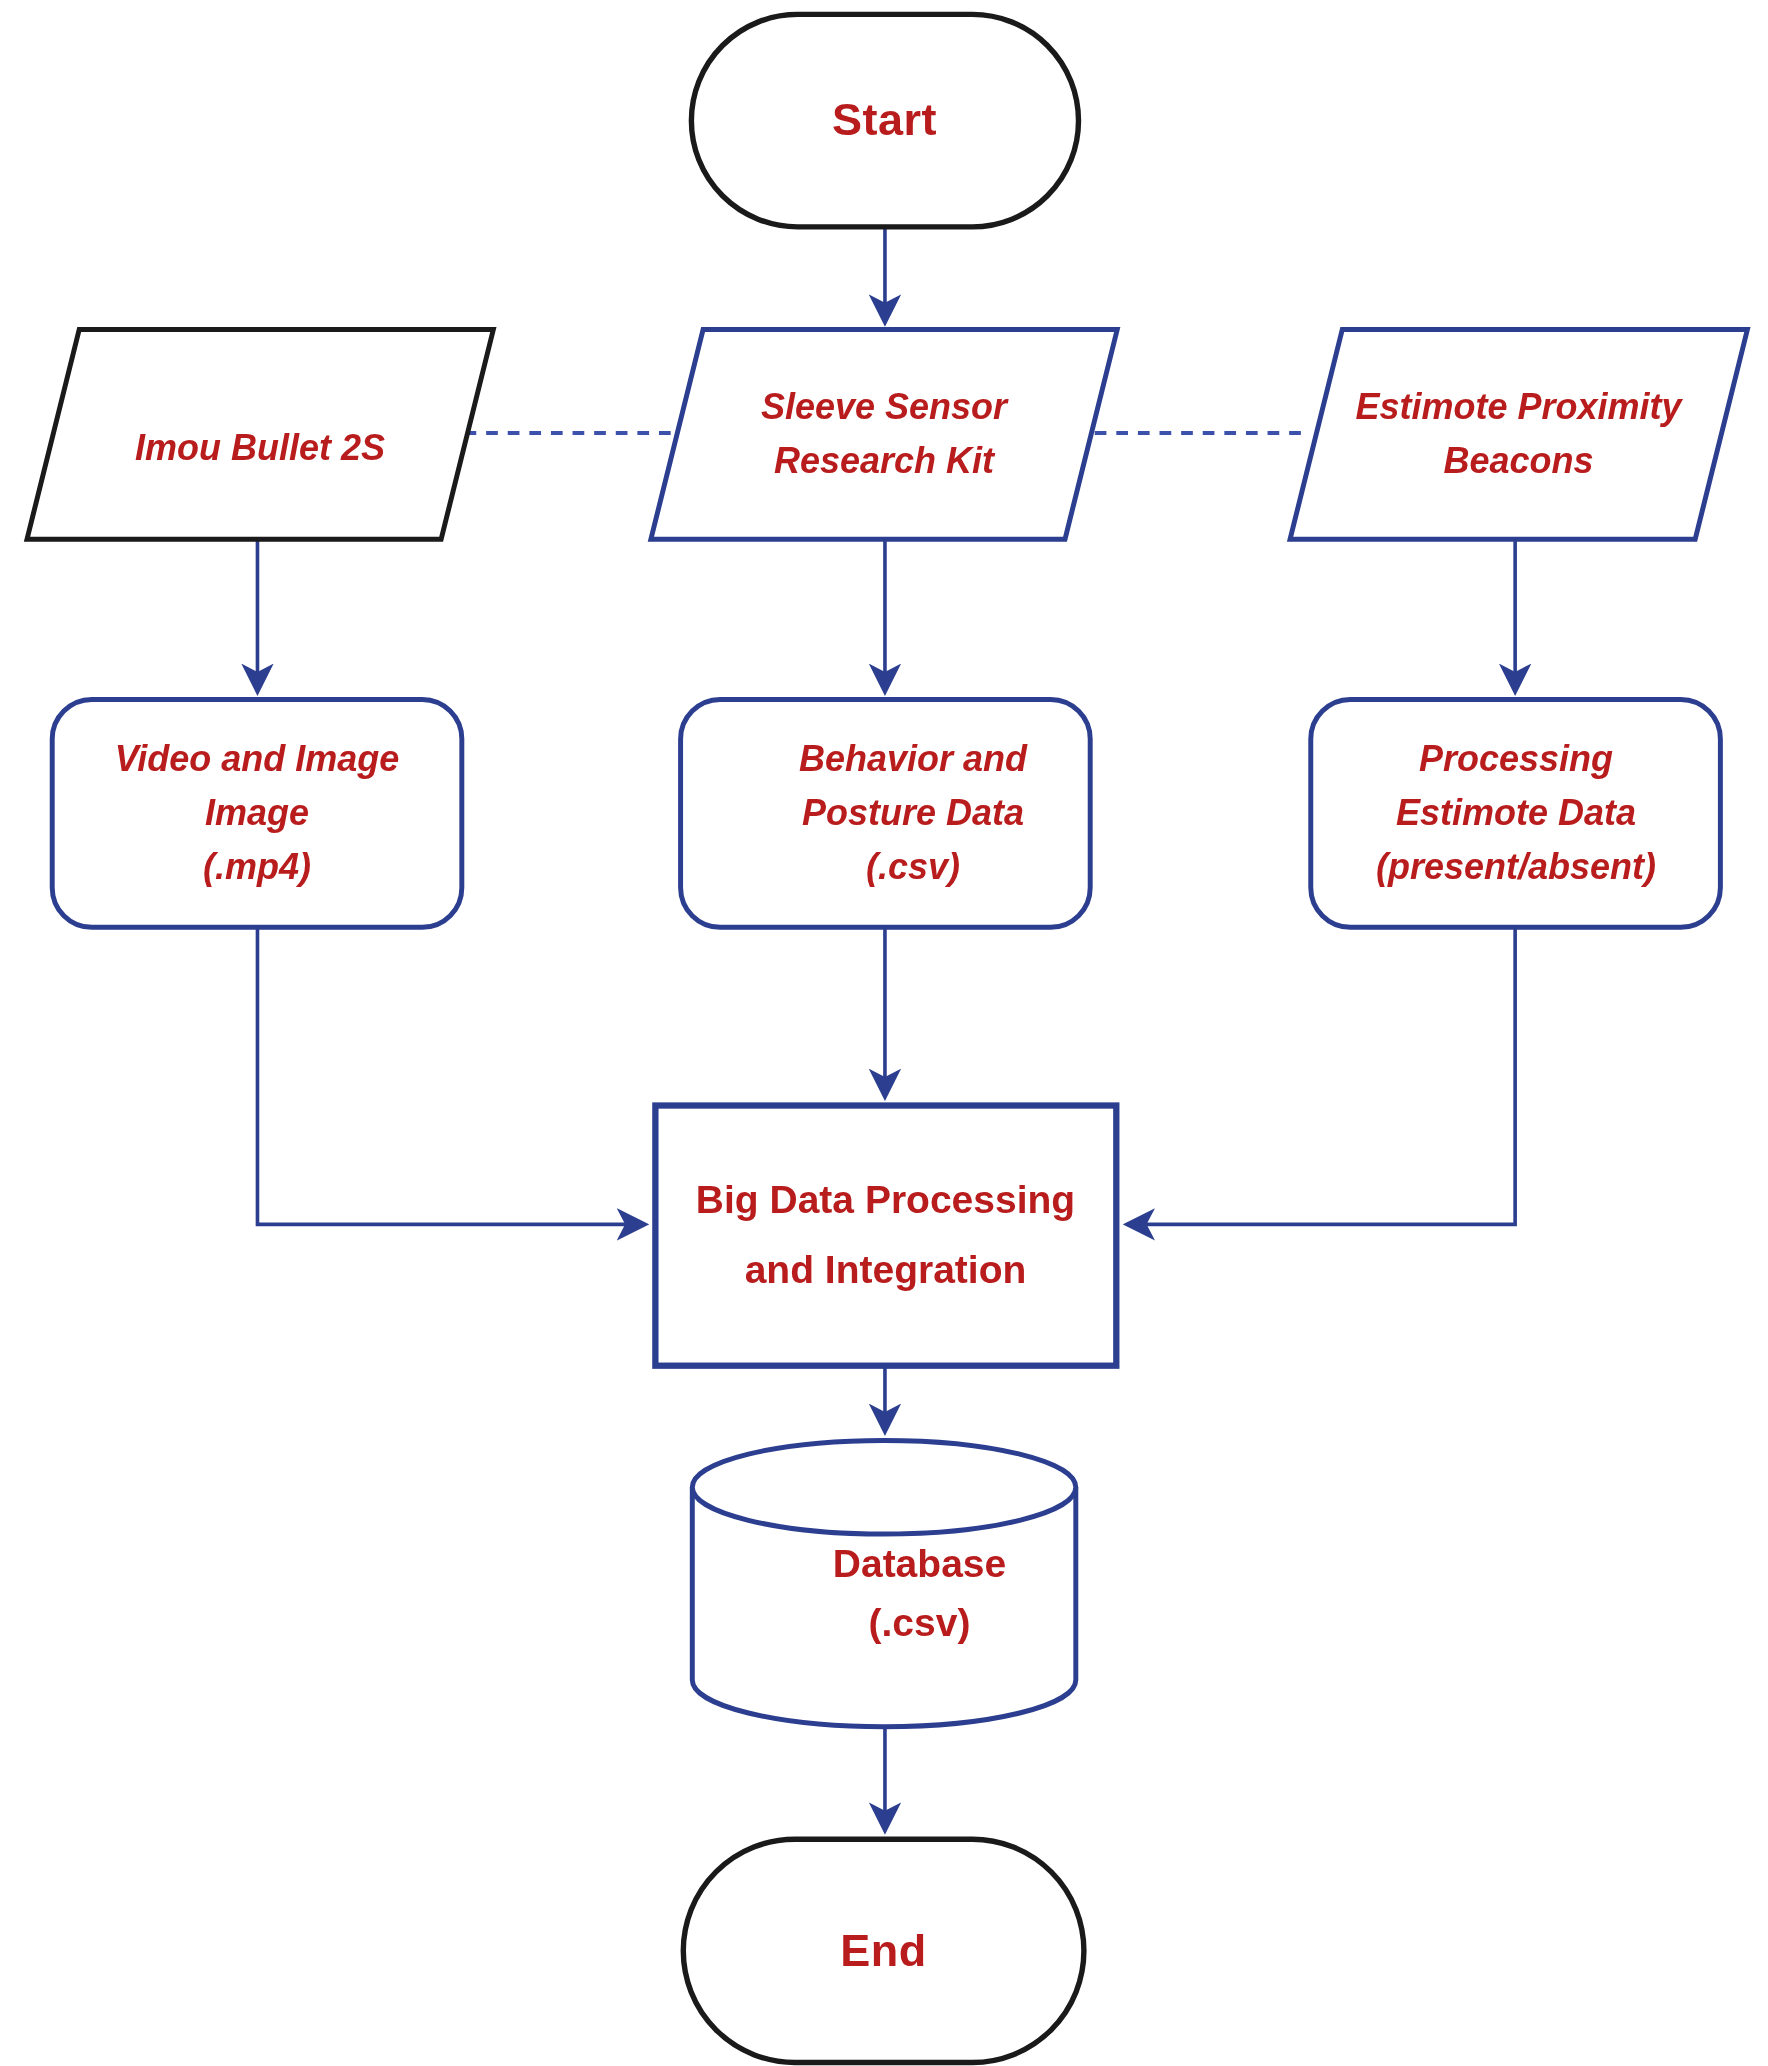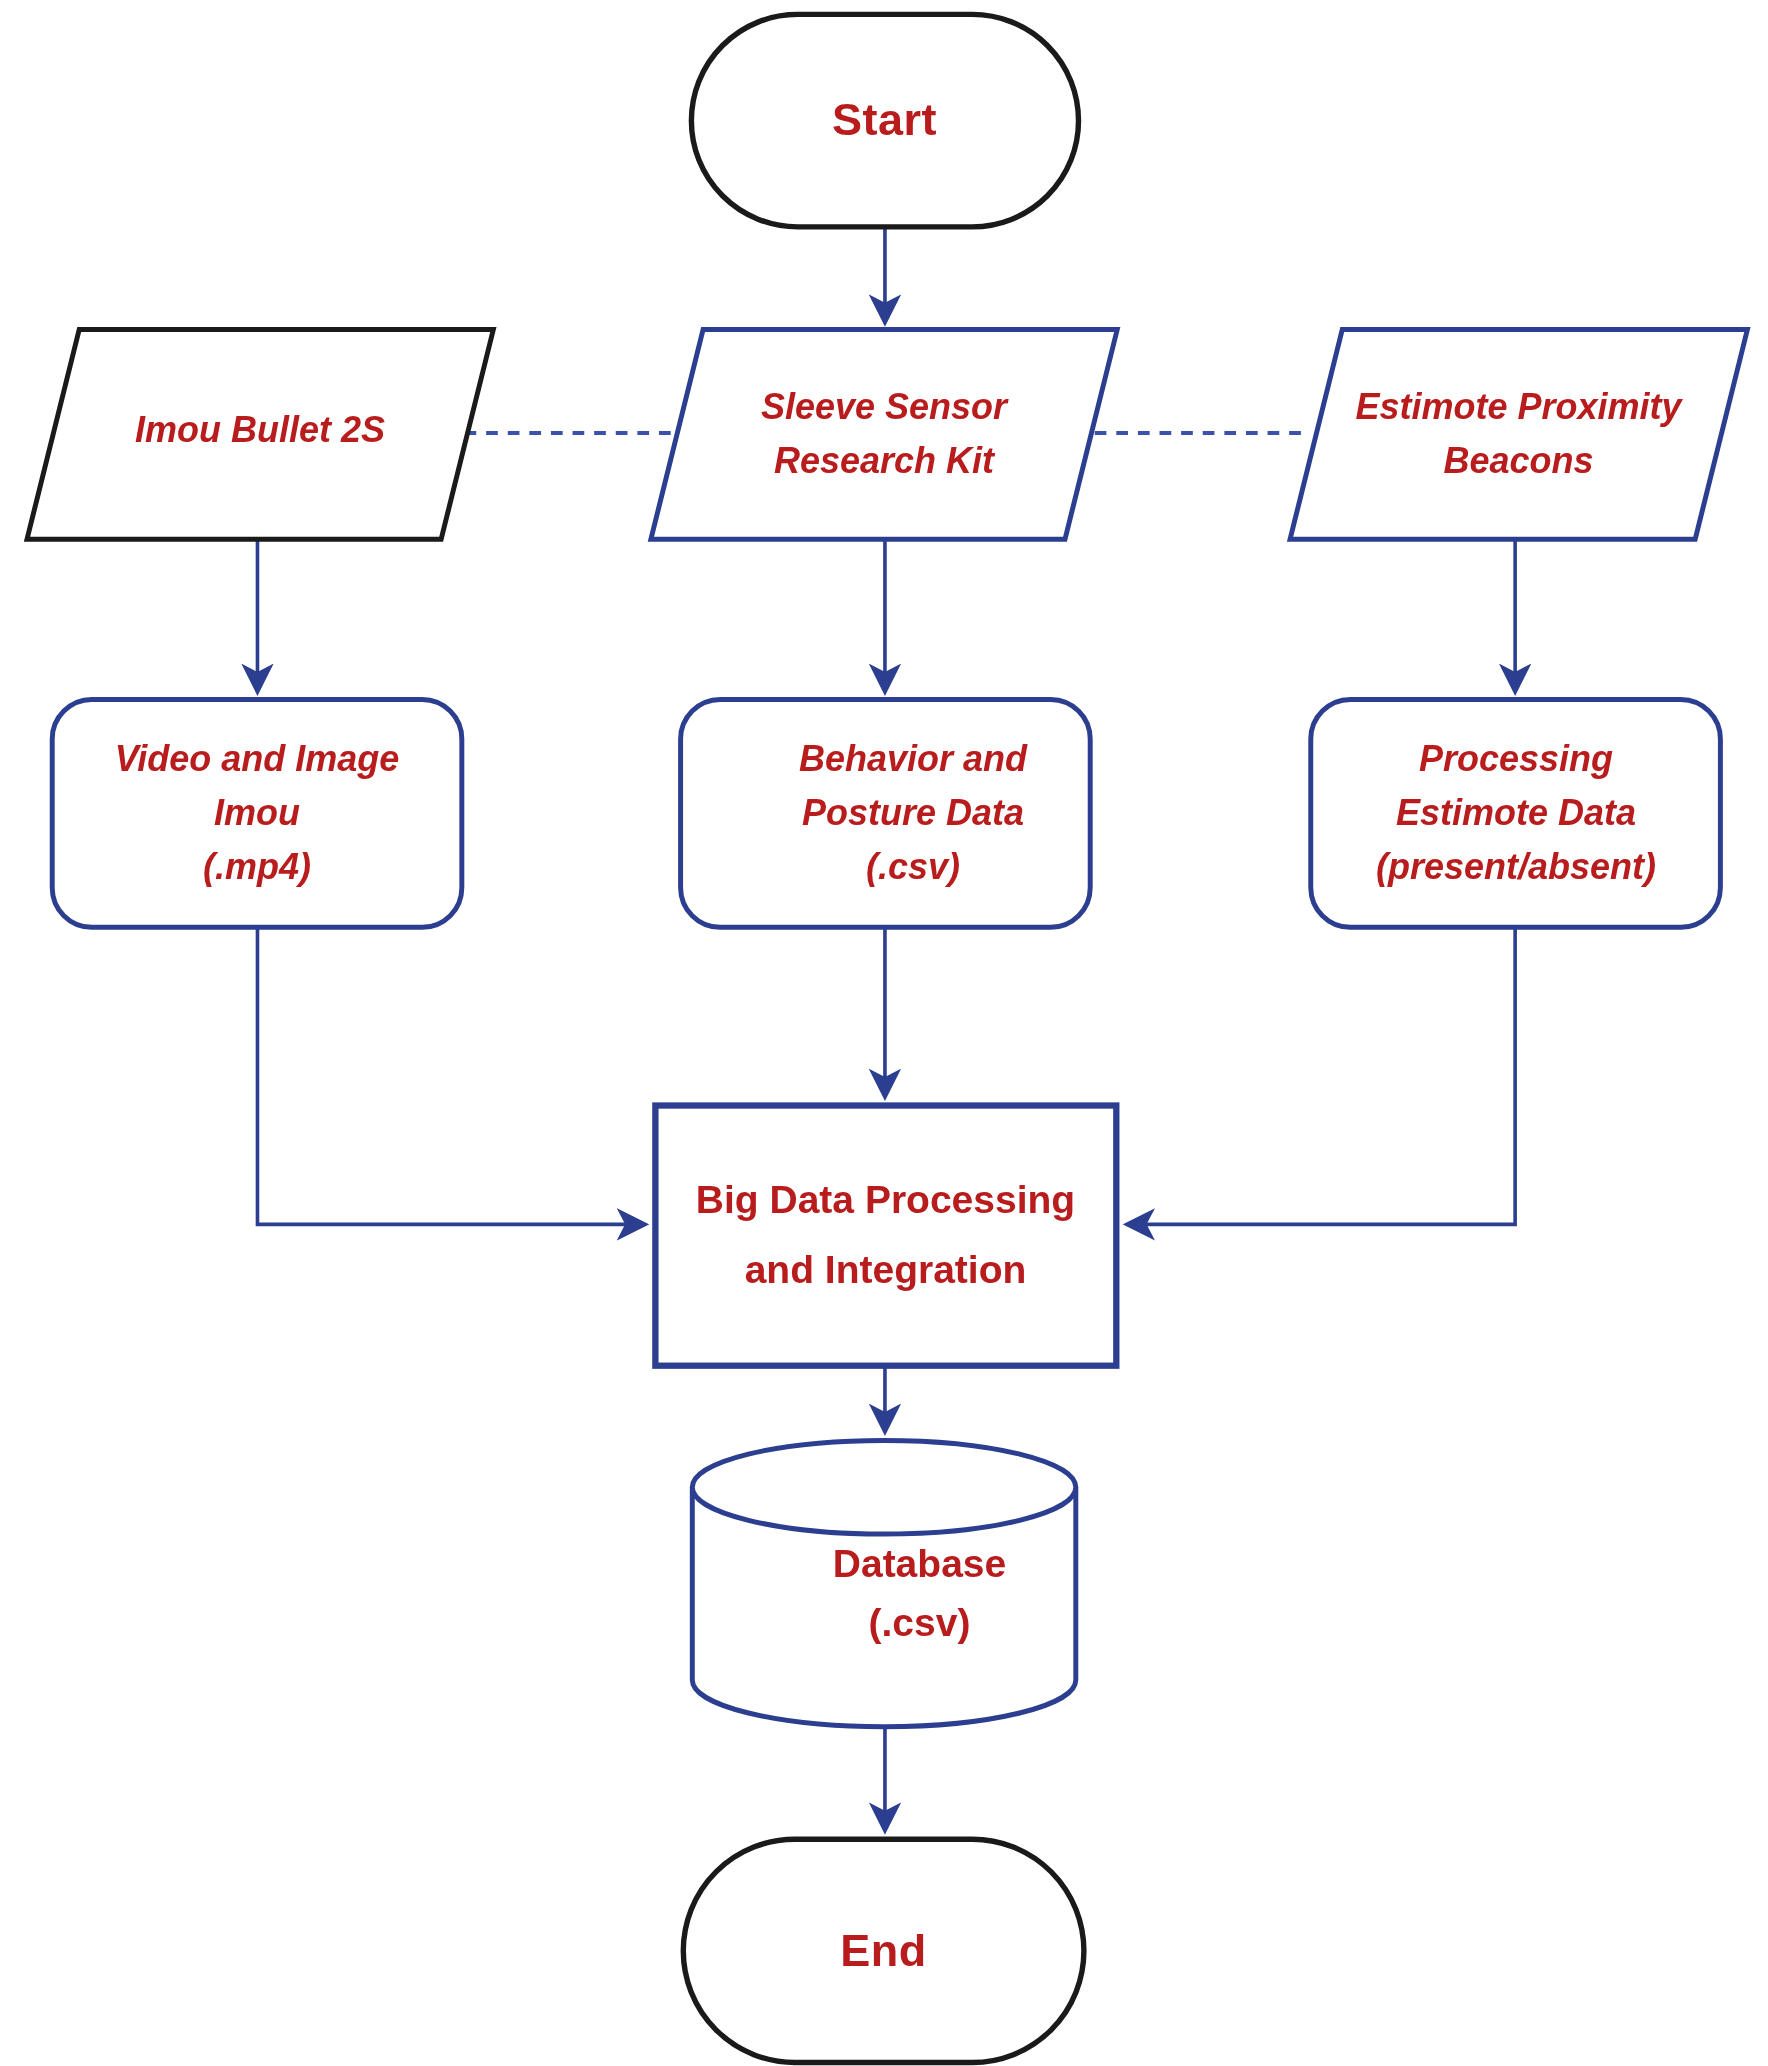--- a/index.html
+++ b/index.html
@@ -81,37 +81,37 @@
     <path class="stroke-ink" stroke-width="5.5" d="M 769 1652 L 769 1866 A 213 52 0 0 0 1195 1866 L 1195 1652"></path>
     <ellipse class="stroke-ink" cx="982" cy="1652" rx="213" ry="52" stroke-width="5.5"></ellipse>
 
     <rect class="stroke-black" x="759" y="2043" width="445" height="248" rx="124" ry="124" stroke-width="6"></rect>
   </svg>
 
   <div class="label sz-terminator" style="left:691px; top:14.4px; width:387px; height:212px;">
     <div>Start</div>
   </div>
 
-  <div class="label it sz-node" style="left:27px; top:325px; width:466px; height:210px;text-align:right;">
+  <div class="label it sz-node" style="left:27px; top:343px; width:466px; height:210px;text-align:right;">
     <div>Imou Bullet 2S</div>
   </div>
 
   <div class="label it sz-node" style="left:651px; top:329px; width:466px; height:210px;">
     <div>Sleeve Sensor</div>
     <div>Research Kit</div>
   </div>
 
   <div class="label it sz-node" style="left:1290px; top:329px; width:457px; height:210px;">
     <div>Estimote Proximity</div>
     <div>Beacons</div>
   </div>
 
   <div class="label it sz-node" style="left:52px; top:699px; width:410px; height:228px;">
     <div>Video and Image</div>
-    <div>Imou</div>
+    <div>Image</div>
     <div>(.mp4)</div>
   </div>
 
   <div class="label it sz-node" style="left:708px; top:699px; width:410px; height:228px;">
     <div>Behavior and</div>
     <div>Posture Data</div>
     <div>(.csv)</div>
   </div>
 
   <div class="label it sz-node" style="left:1311px; top:699px; width:410px; height:228px;">

